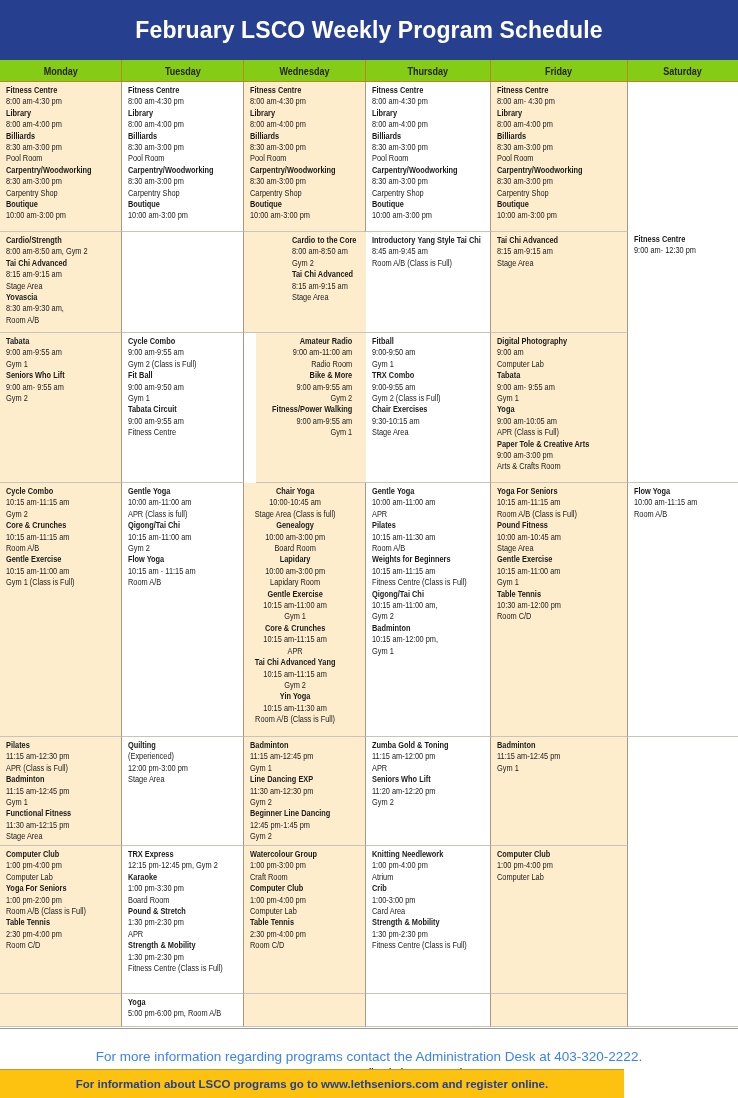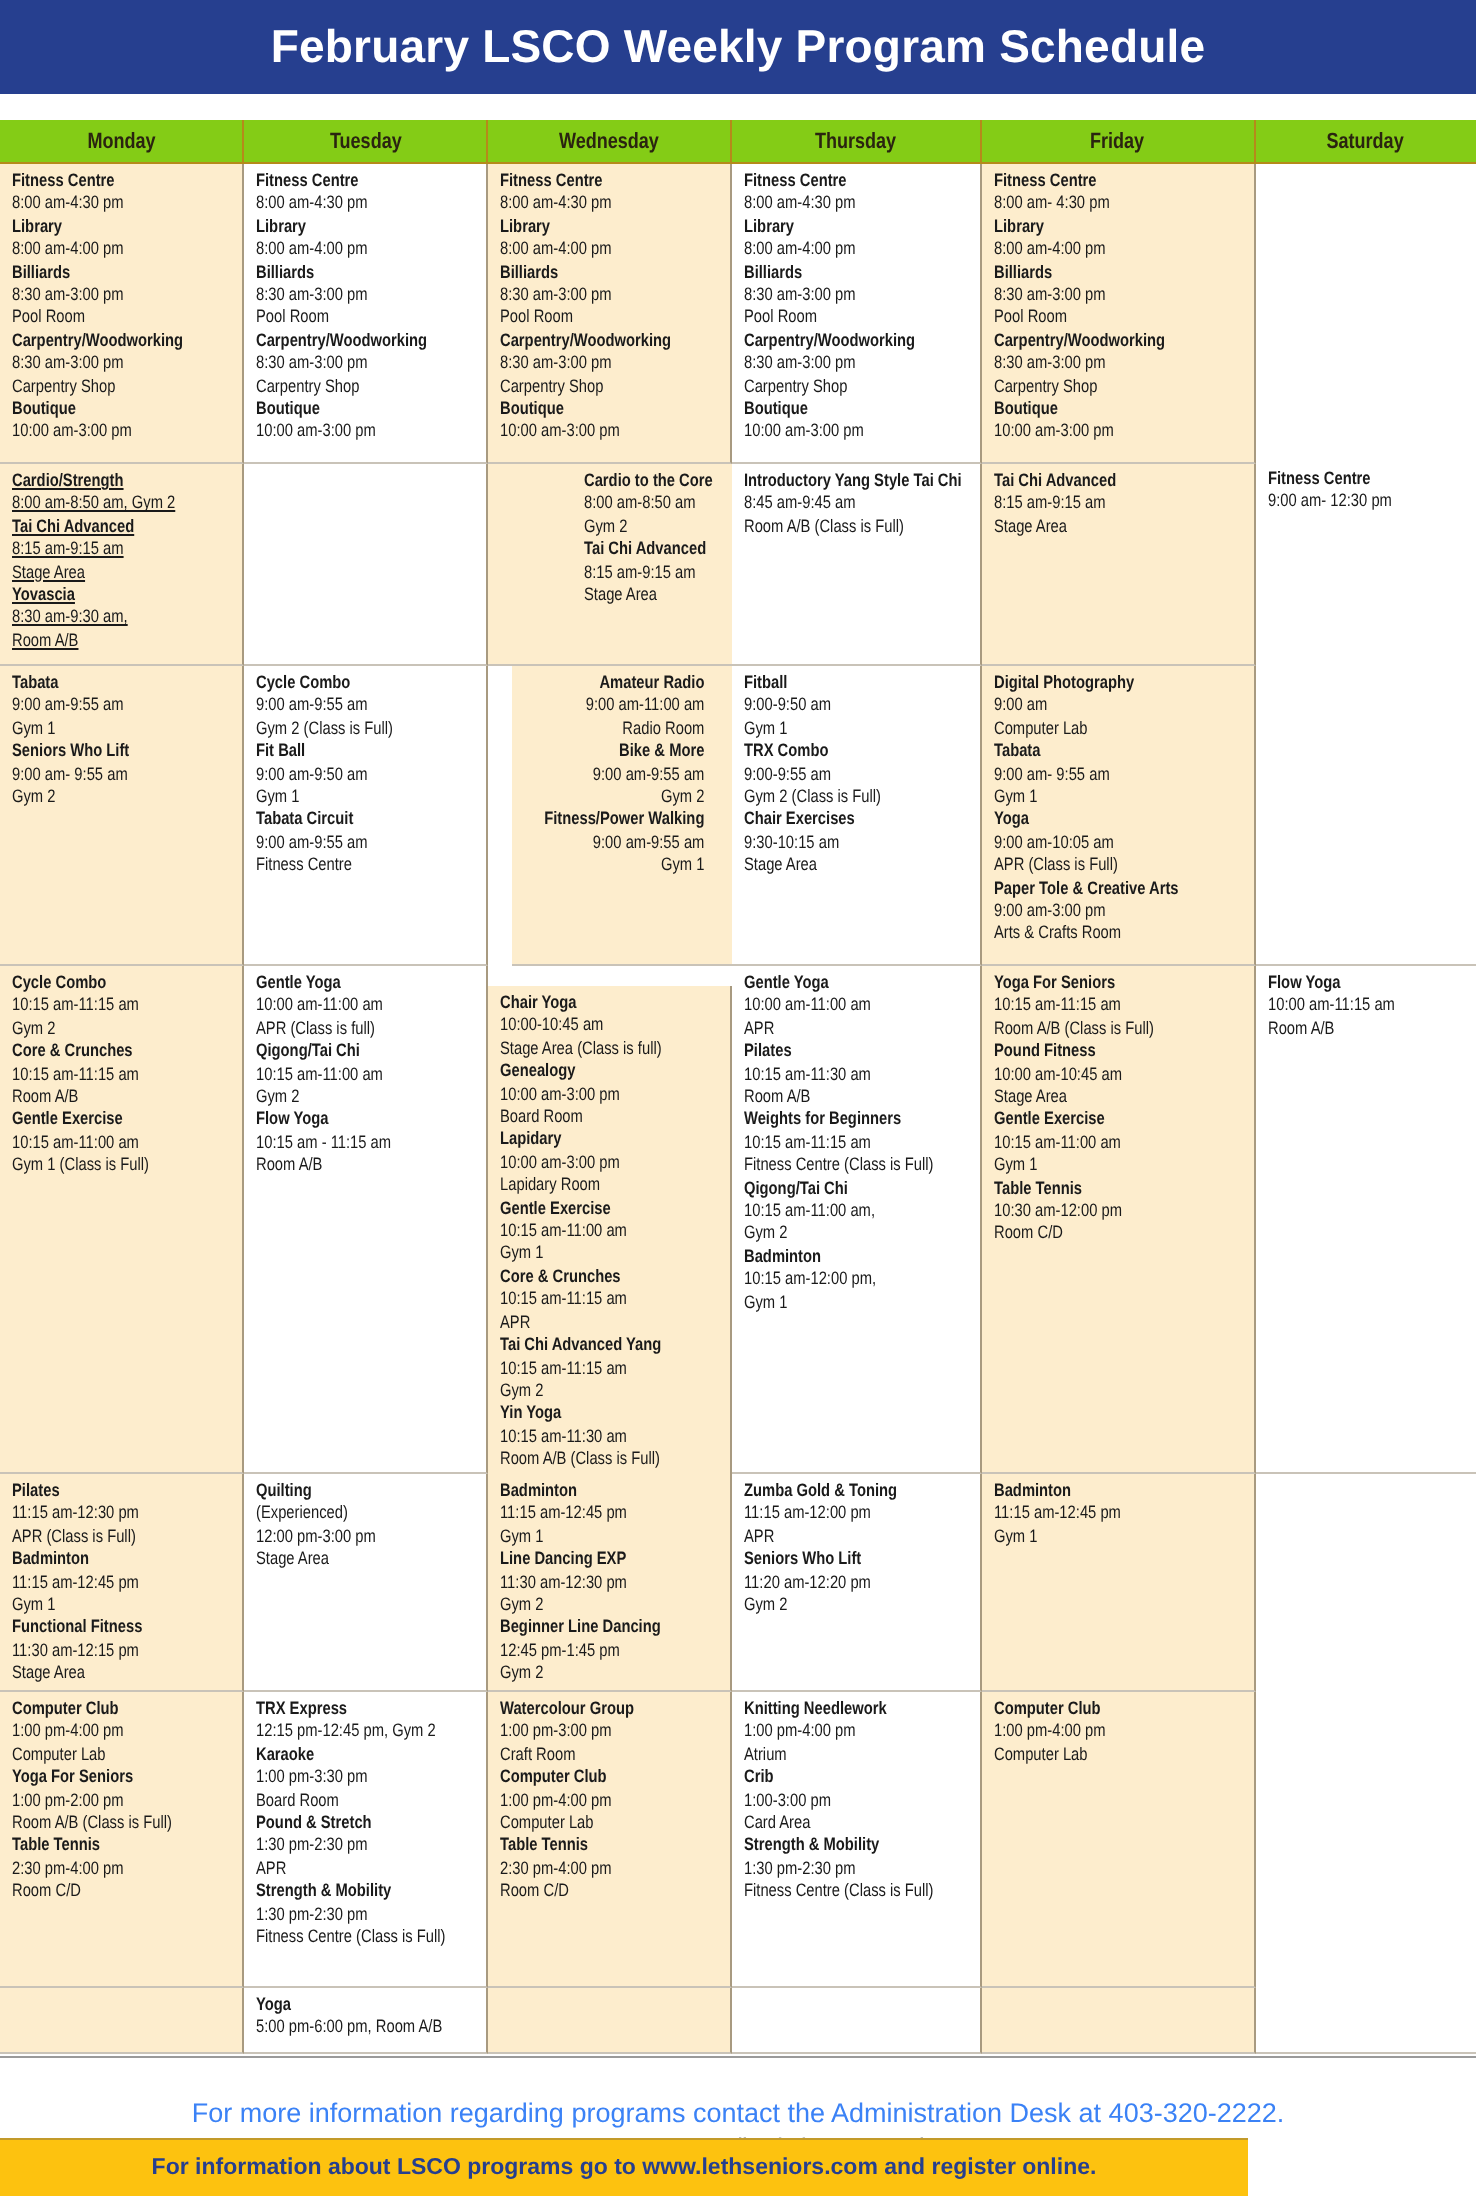--- a/index.html
+++ b/index.html
@@ -1,17 +1,17 @@
 <!DOCTYPE html>
 <html><head>
 <meta charset="utf-8">
 <style>
   html, body { margin:0; padding:0; }
   body { width:738px; height:1098px; position:relative; background:#ffffff; font-family:"Liberation Sans", sans-serif; overflow:hidden; }
-  .title-bar { position:absolute; left:0; top:0; width:738px; height:47px; background:#263f8f; color:#fff; display:flex; align-items:center; justify-content:center; font-weight:bold; font-size:23px; font-family:"Liberation Sans", sans-serif; letter-spacing:0.1px; }
+  .title-bar { position:absolute; left:0; top:0; width:738px; height:60px; background:#263f8f; color:#fff; display:flex; align-items:center; justify-content:center; font-weight:bold; font-size:23px; font-family:"Liberation Sans", sans-serif; letter-spacing:0.1px; }
   .grid { position:absolute; left:0; top:60px; width:738px; height:968px; }
   .hdr { position:absolute; top:0; height:22px; background:#84cc16; border-right:1px solid #b58a1a; border-bottom:1px solid #b58a1a; box-sizing:border-box; display:flex; align-items:center; justify-content:center; font-family:"Liberation Sans Narrow","Liberation Sans", sans-serif; font-weight:bold; font-size:11px; color:#2a2410; transform-origin:center; }
   .hdr span { display:inline-block; transform:scaleX(0.82); }
   .cell { position:absolute; box-sizing:border-box; border-right:1px solid #a89a80; border-bottom:1px solid #c9c3b8; padding:3px 5px 2px 6px; font-size:9px; line-height:11.4px; color:#1a1a1a; overflow:hidden; }
   .cell.cream { background:#fdedcd; }
   .cell.white { background:#ffffff; }
   .entry { margin-bottom:0px; }
   .entry .nm { font-weight:bold; display:block; transform:scaleX(0.82); transform-origin:left; white-space:nowrap; }
   .entry .ln { display:block; transform:scaleX(0.82); transform-origin:left; white-space:nowrap; }
   .info { position:absolute; left:0; top:1028px; width:738px; height:41px; background:#fff; border-top:1px solid #9a9a9a; box-sizing:border-box; text-align:center; }
@@ -60,21 +60,21 @@
       <div class="entry">
         <span class="nm">Carpentry/Woodworking</span>
         <span class="ln">8:30 am-3:00 pm</span>
         <span class="ln">Carpentry Shop</span>
       </div>
       <div class="entry">
         <span class="nm">Boutique</span>
         <span class="ln">10:00 am-3:00 pm</span>
       </div>
     </div>
-    <div class="cell cream" style="left: 0px; width: 122px; top: 172px; height: 101px; text-decoration: underline;">
+    <div class="cell cream" style="left: 0px; width: 122px; top: 172px; height: 101px;">
       <div class="entry">
         <span class="nm">Cardio/Strength</span>
         <span class="ln">8:00 am-8:50 am, Gym 2</span>
       </div>
       <div class="entry">
         <span class="nm">Tai Chi Advanced</span>
         <span class="ln">8:15 am-9:15 am</span>
         <span class="ln">Stage Area</span>
       </div>
       <div class="entry">
@@ -287,21 +287,21 @@
         <span class="nm">Bike &amp; More</span>
         <span class="ln">9:00 am-9:55 am</span>
         <span class="ln">Gym 2</span>
       </div>
       <div class="entry">
         <span class="nm">Fitness/Power Walking</span>
         <span class="ln">9:00 am-9:55 am</span>
         <span class="ln">Gym 1</span>
       </div>
     </div>
-    <div class="cell cream" style="left: 244px; width: 122px; top: 433px; height: 254px;">
+    <div class="cell cream" style="left: 244px; width: 122px; top: 423px; height: 254px; text-align: center;">
       <div class="entry">
         <span class="nm">Chair Yoga</span>
         <span class="ln">10:00-10:45 am</span>
         <span class="ln">Stage Area (Class is full)</span>
       </div>
       <div class="entry">
         <span class="nm">Genealogy</span>
         <span class="ln">10:00 am-3:00 pm</span>
         <span class="ln">Board Room</span>
       </div>

